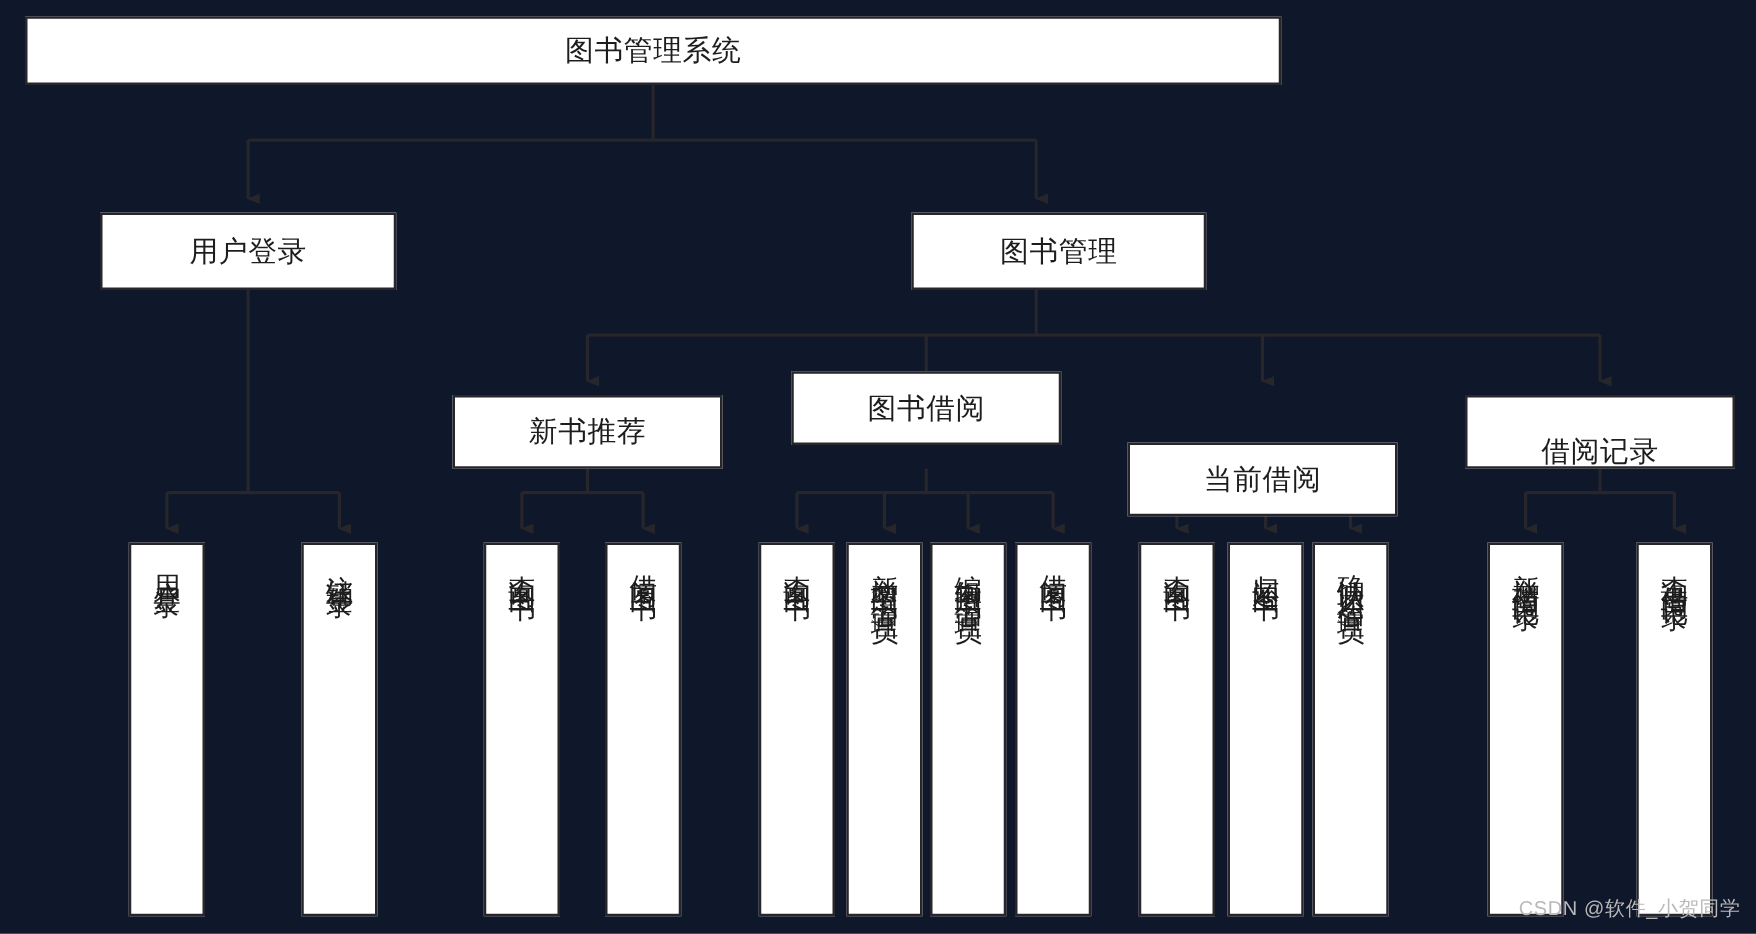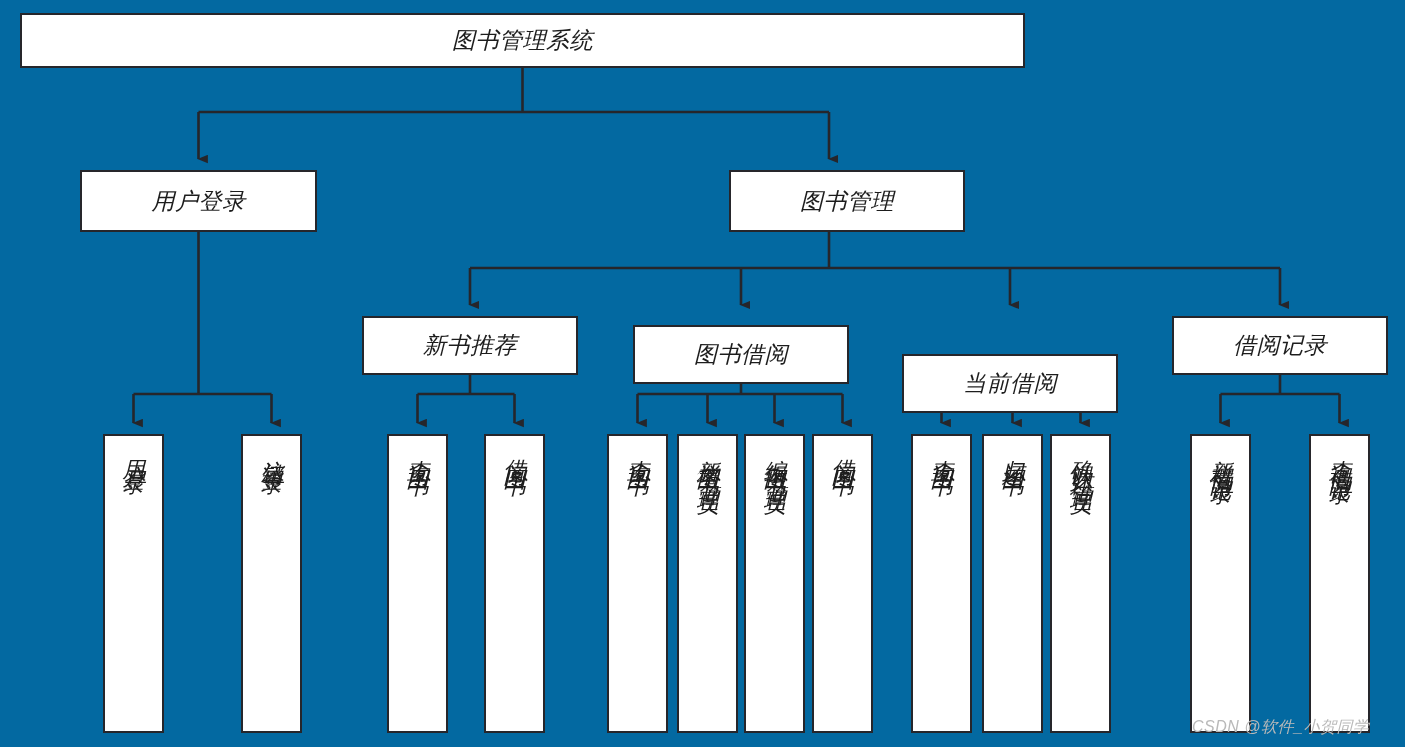--- a/index.html
+++ b/index.html
@@ -11,22 +11,21 @@
   body {
     font-family: "Liberation Sans", "DejaVu Sans", sans-serif;
     width: 1405px;
     height: 747px;
     overflow: hidden;
   }
   #diagram-root {
     position: relative;
     width: 1405px;
     height: 747px;
-    background: #0369a1;
-    font-style: italic;
+    background: #0f172a;
   }
   #edge-layer {
     position: absolute;
     left: 0;
     top: 0;
     width: 1405px;
     height: 747px;
     pointer-events: none;
   }
   .node {
@@ -70,20 +69,21 @@
   }
   #watermark {
     position: absolute;
     left: 1192px;
     top: 717px;
     font-size: 16px;
     color: #b9b9b9;
     white-space: nowrap;
     letter-spacing: 0.5px;
     font-family: "Liberation Sans", "DejaVu Sans", sans-serif;
+    padding-left: 23px;
   }
 </style>
 </head>
 <body>
 
 <div id="diagram-root">
 
   <svg id="edge-layer" viewBox="0 0 1405 747" width="1405" height="747" xmlns="http://www.w3.org/2000/svg">
     <defs>
       <marker id="arrowhead" markerWidth="10" markerHeight="11" refX="4.2" refY="9.4" orient="auto" markerUnits="userSpaceOnUse">
@@ -133,27 +133,27 @@
       </div>
       <div class="node horiz" style="left: 80px; top: 170px; width: 237px; height: 62px;">
         <span class="node-label">用户登录</span>
       </div>
       <div class="node horiz" style="left: 729px; top: 170px; width: 236px; height: 62px;">
         <span class="node-label">图书管理</span>
       </div>
       <div class="node horiz" style="left: 362px; top: 316px; width: 216px; height: 59px;">
         <span class="node-label">新书推荐</span>
       </div>
-      <div class="node horiz" style="left: 633px; top: 325px; width: 216px; height: 59px;">
+      <div class="node horiz" style="left: 633px; top: 297px; width: 216px; height: 59px;">
         <span class="node-label">图书借阅</span>
       </div>
       <div class="node horiz" style="left: 902px; top: 316px; width: 216px; height: 59px; margin-top: 38px;">
         <span class="node-label">当前借阅</span>
       </div>
-      <div class="node horiz" style="left: 1172px; top: 316px; width: 216px; height: 59px;">
+      <div class="node horiz" style="left: 1172px; top: 316px; width: 216px; height: 59px; align-items: flex-end;">
         <span class="node-label">借阅记录</span>
       </div>
       <div class="node leaf" style="left: 103px; top: 434px; width: 61px; height: 299px;">
         <span class="node-label">用户登录</span>
       </div>
       <div class="node leaf" style="left: 241px; top: 434px; width: 61px; height: 299px;">
         <span class="node-label">注销登录</span>
       </div>
       <div class="node leaf" style="left: 387px; top: 434px; width: 61px; height: 299px;">
         <span class="node-label">查询图书</span>

